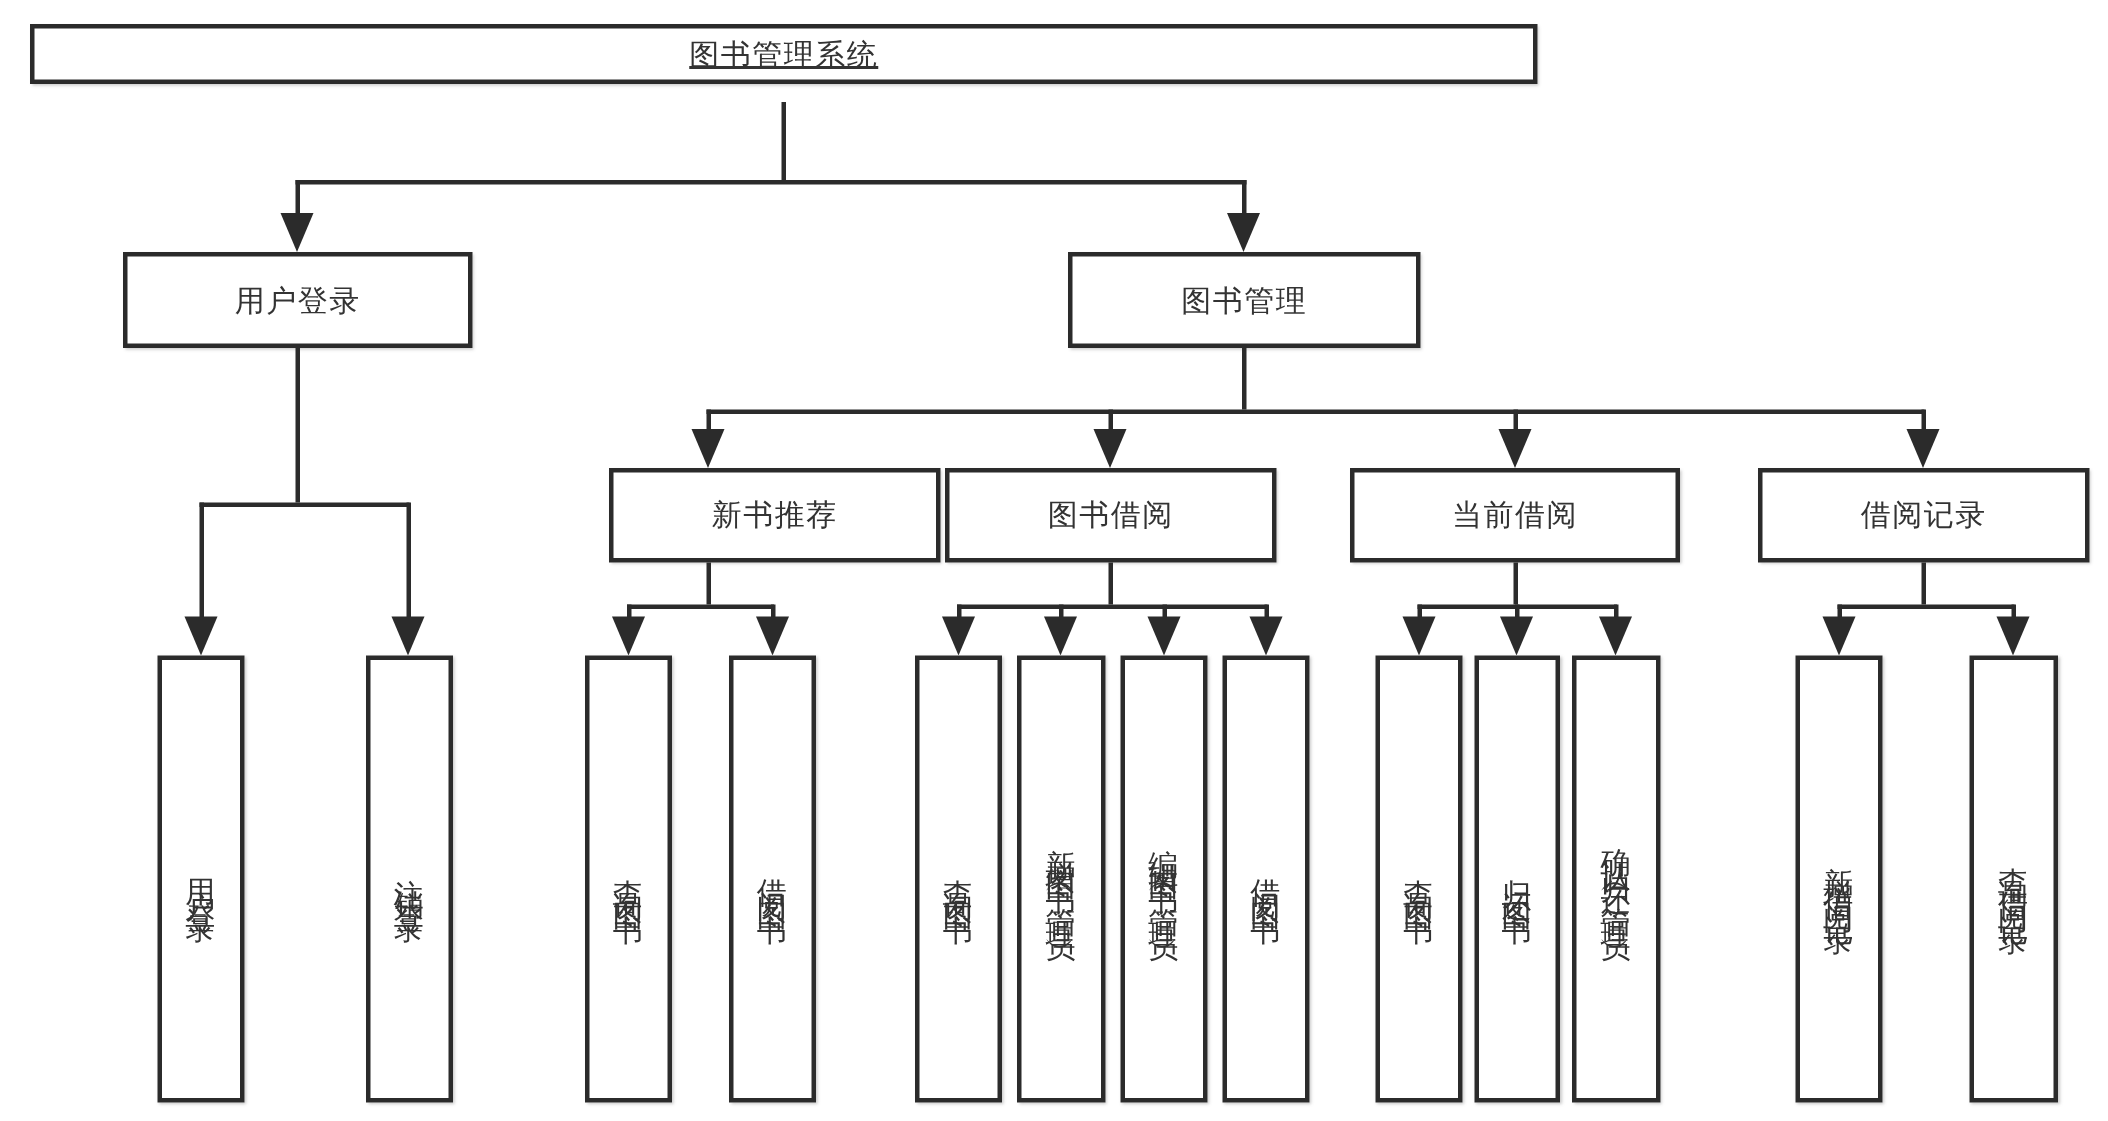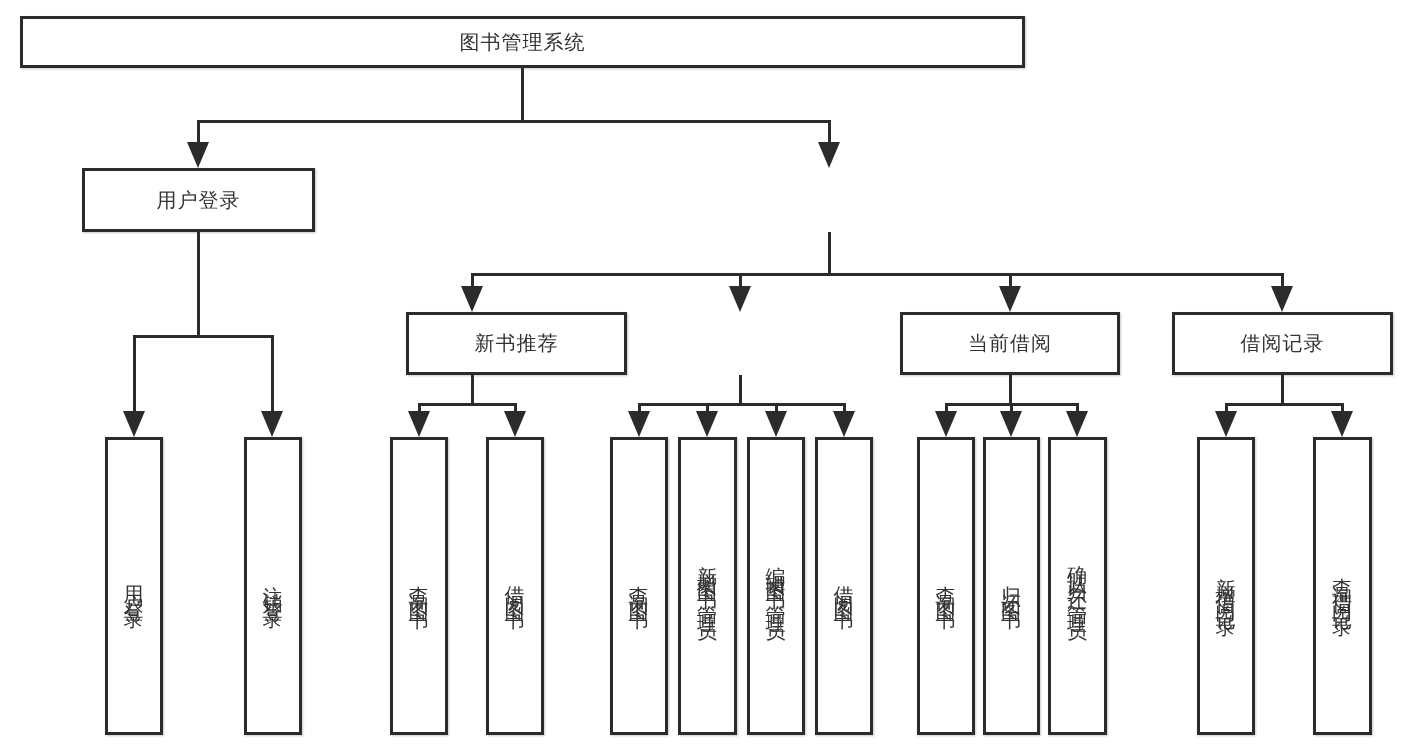--- a/index.html
+++ b/index.html
@@ -49,33 +49,36 @@
     right:8px;bottom:6px;
     font-size:19px;color:#b9b9b9;
     letter-spacing:1px;
   }
 </style>
 </head>
 <body>
 
 <div class="canvas">
 
-  <div class="hbox" style="left:20px;top:16px;width:1005px;height:52px;">
+  <div class="hbox" style="left:20px;top:16px;width:1005px;height:40px;text-decoration:underline;">
     <span>图书管理系统</span>
   </div>
 
   <div class="vline" style="left:521px;top:68px;height:52px;"></div>
   <div class="hline" style="left:197px;top:120px;width:634px;"></div>
   <div class="vline" style="left:197px;top:120px;height:28px;"></div>
   <div class="arrow" style="left:187px;top:142px;"></div>
   <div class="vline" style="left:828px;top:120px;height:28px;"></div>
   <div class="arrow" style="left:818px;top:142px;"></div>
 
   <div class="hbox" style="left:82px;top:168px;width:233px;height:64px;">
     <span>用户登录</span>
+  </div>
+  <div class="hbox" style="left:712px;top:168px;width:235px;height:64px;">
+    <span>图书管理</span>
   </div>
 
   <div class="vline" style="left:197px;top:232px;height:103px;"></div>
   <div class="hline" style="left:133px;top:335px;width:140px;"></div>
   <div class="vline" style="left:133px;top:335px;height:80px;"></div>
   <div class="arrow" style="left:123px;top:411px;"></div>
   <div class="vline" style="left:271px;top:335px;height:80px;"></div>
   <div class="arrow" style="left:261px;top:411px;"></div>
 
   <div class="vline" style="left:828px;top:232px;height:41px;"></div>
@@ -84,20 +87,23 @@
   <div class="arrow" style="left:461px;top:286px;"></div>
   <div class="vline" style="left:739px;top:273px;height:17px;"></div>
   <div class="arrow" style="left:729px;top:286px;"></div>
   <div class="vline" style="left:1009px;top:273px;height:17px;"></div>
   <div class="arrow" style="left:999px;top:286px;"></div>
   <div class="vline" style="left:1281px;top:273px;height:17px;"></div>
   <div class="arrow" style="left:1271px;top:286px;"></div>
 
   <div class="hbox" style="left:362px;top:312px;width:221px;height:63px;margin-left:44px;">
     <span>新书推荐</span>
+  </div>
+  <div class="hbox" style="left:630px;top:312px;width:221px;height:63px;">
+    <span>图书借阅</span>
   </div>
   <div class="hbox" style="left:900px;top:312px;width:220px;height:63px;">
     <span>当前借阅</span>
   </div>
   <div class="hbox" style="left:1172px;top:312px;width:221px;height:63px;">
     <span>借阅记录</span>
   </div>
 
   <div class="vline" style="left:471px;top:375px;height:28px;"></div>
   <div class="hline" style="left:418px;top:403px;width:98px;"></div>

